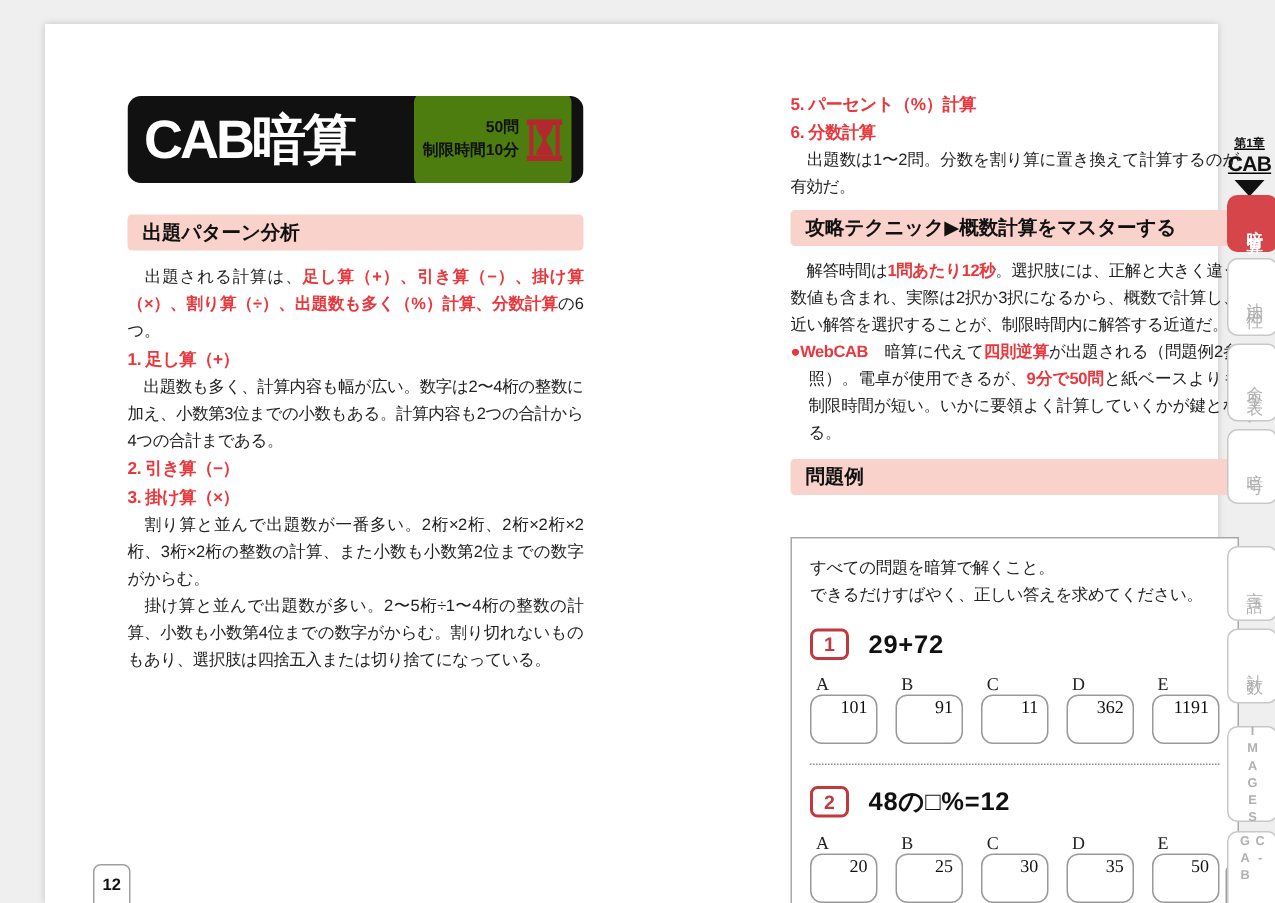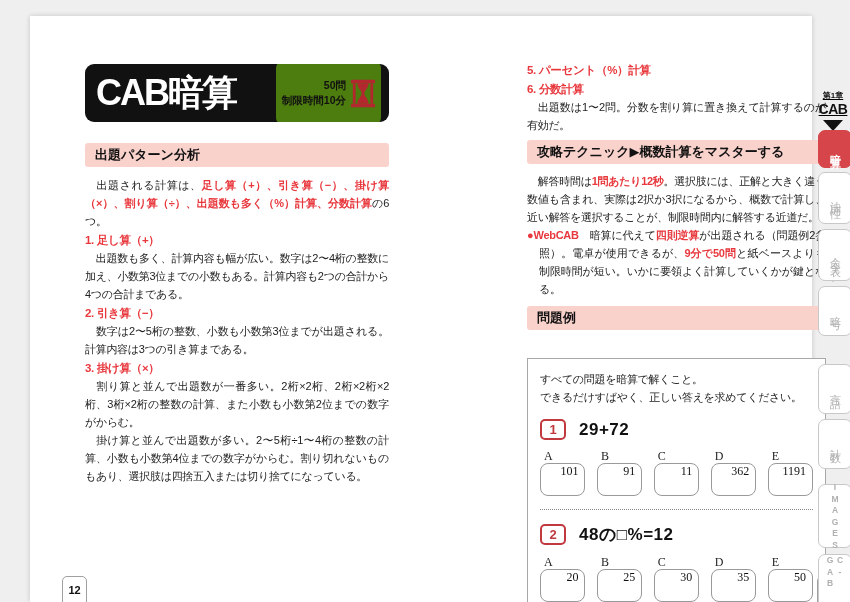--- a/index.html
+++ b/index.html
@@ -86,21 +86,20 @@
         </div>
       </div>
 
       <div class="section-bar">出題パターン分析</div>
 
       <p class="lead"><span>　出題される計算は、</span><span class="red-b">足し算（+）、引き算（−）、掛け算（×）、割り算（÷）、出題数も多く（%）計算、分数計算</span><span>の6つ。</span></p>
 
       <div class="item-h">1. 足し算（+）</div>
       <p class="item-b">　出題数も多く、計算内容も幅が広い。数字は2〜4桁の整数に加え、小数第3位までの小数もある。計算内容も2つの合計から4つの合計まである。</p>
       <div class="item-h">2. 引き算（−）</div>
-      <p class="item-b">　数字は2〜5桁の整数、小数も小数第3位までが出題される。計算内容は3つの引き算まである。</p>
       <div class="item-h">3. 掛け算（×）</div>
       <p class="item-b">　割り算と並んで出題数が一番多い。2桁×2桁、2桁×2桁×2桁、3桁×2桁の整数の計算、また小数も小数第2位までの数字がからむ。</p>
       <p class="item-b">　掛け算と並んで出題数が多い。2〜5桁÷1〜4桁の整数の計算、小数も小数第4位までの数字がからむ。割り切れないものもあり、選択肢は四捨五入または切り捨てになっている。</p>
     </div>
 
     <div class="col-right">
       <div class="item-h">5. パーセント（%）計算</div>
       <div class="item-h">6. 分数計算</div>
       <p class="item-b">　出題数は1〜2問。分数を割り算に置き換えて計算するのが有効だ。</p>
 

